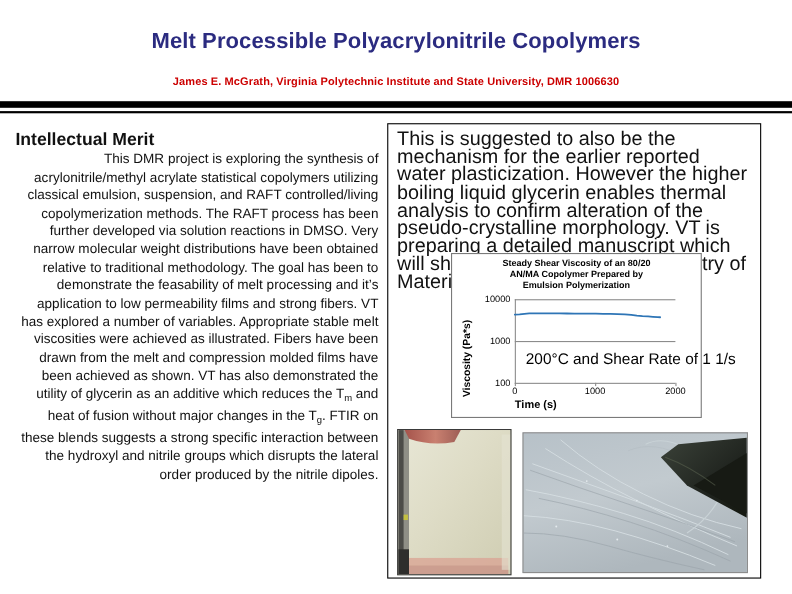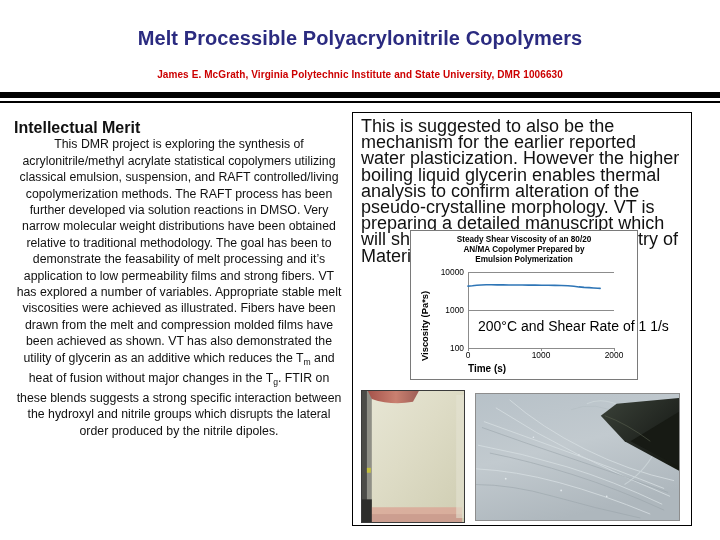--- a/index.html
+++ b/index.html
@@ -69,21 +69,21 @@
     line-height: 16.4px;
     color: #111111;
   }
   #merit-heading {
     font-weight: bold;
     font-size: 16px;
     display: block;
   }
   #merit-body {
     display: block;
-    text-align: center;
+    text-align: right;
   }
   .sub {
     font-size: 8.6px;
     vertical-align: -0.32em;
     letter-spacing: 0;
   }
 
   
   #right-panel {
     position: absolute;

